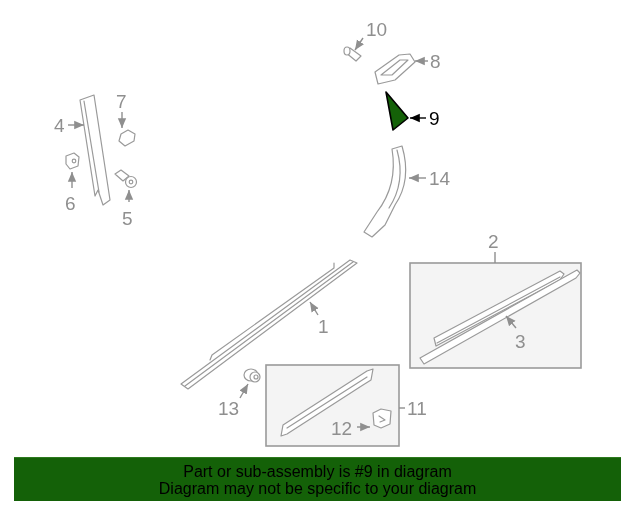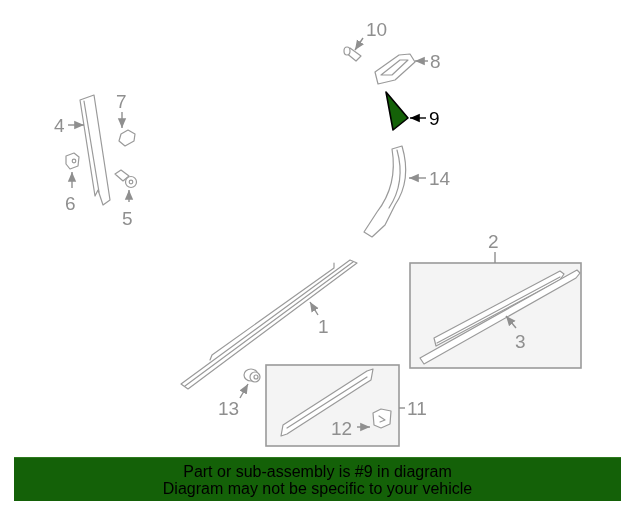--- a/index.html
+++ b/index.html
@@ -125,14 +125,14 @@
   <g>
     <path class="part-fill" d="M373,413 L381,409 L391,411 L390,424 L381,428 L374,425 Z"></path>
     <path class="part" d="M379,416 L385,420 L380,422"></path>
   </g>
   <line class="leader" x1="357" y1="427" x2="370" y2="427" marker-end="url(#arrow-gray)"></line>
   <text class="callout" x="331" y="435">12</text>
 </svg>
 
 <div id="footer-banner">
   <div>Part or sub-assembly is #9 in diagram</div>
-  <div>Diagram may not be specific to your vehicle</div>
+  <div>Diagram may not be specific to your diagram</div>
 </div>
 
 </body></html>

